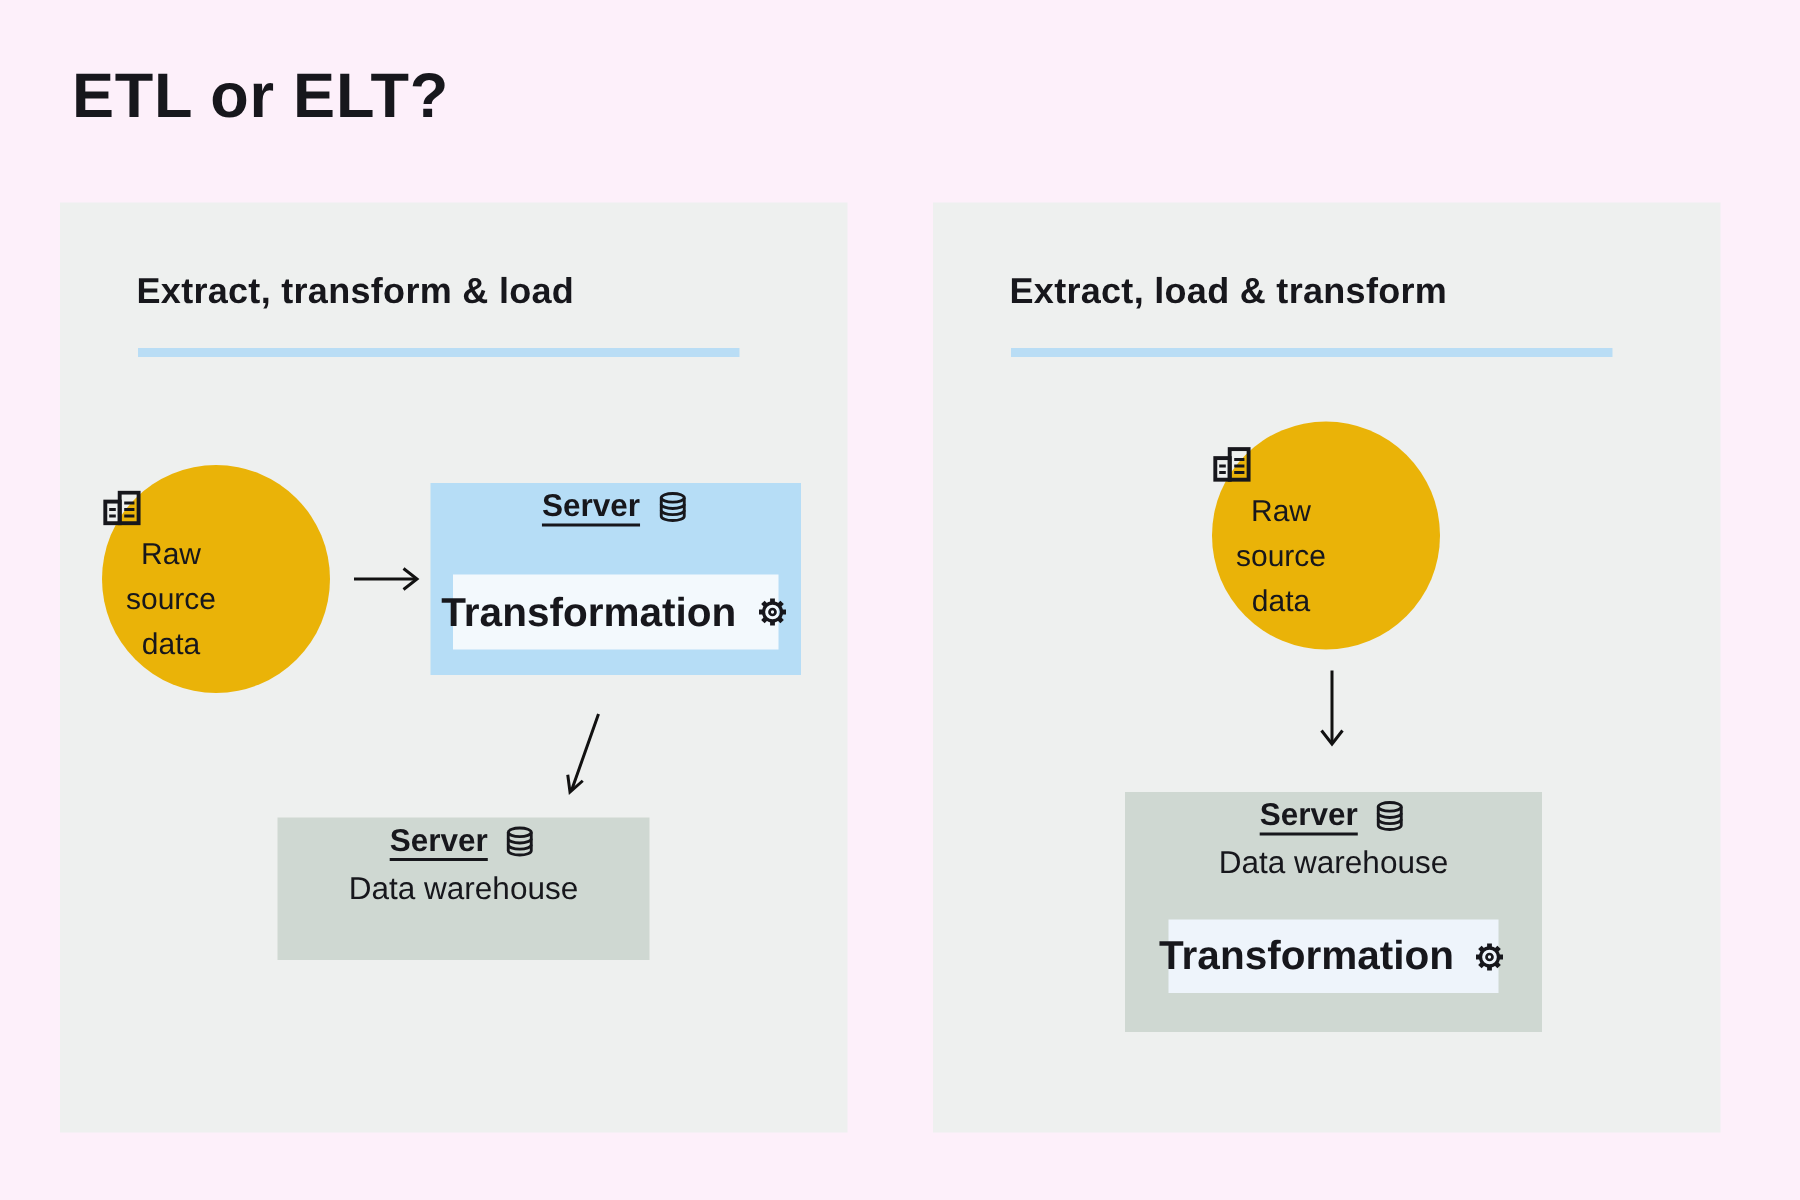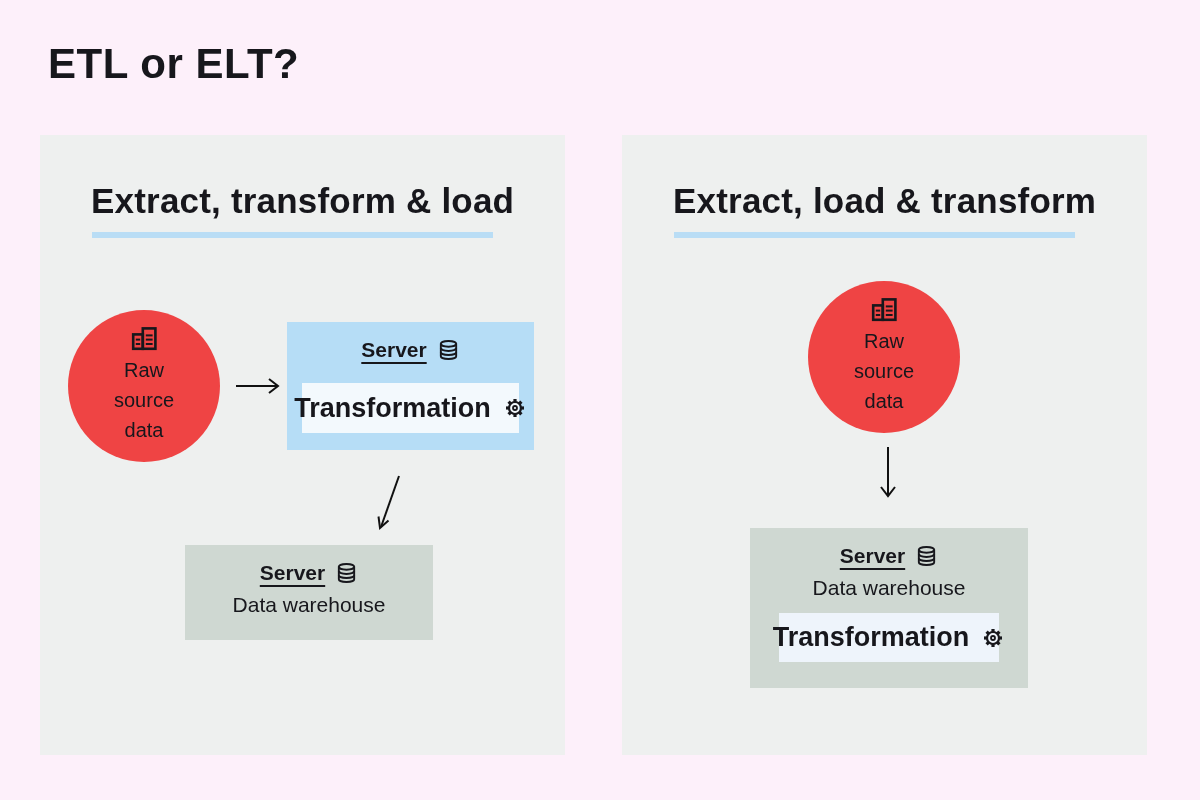--- a/index.html
+++ b/index.html
@@ -24,38 +24,38 @@
     top: 135px;
     width: 525px;
     height: 620px;
     background: #eef0ef;
   }
   .panel.left  { left: 40px; }
   .panel.right { left: 622px; }
   .panel-heading {
     position: absolute;
     left: 51px; top: 46px;
-    font-size: 35px;
+    font-size: 24px;
     font-weight: 700;
     letter-spacing: 0.2px;
   }
   .heading-underline {
     position: absolute;
     left: 52px; top: 97px;
     width: 401px; height: 6px;
     background: #b9ddf5;
   }
   .source-circle {
     position: absolute;
     width: 152px; height: 152px;
     border-radius: 50%;
-    background: #ef4444;
+    background: #eab308;
     display: flex;
     flex-direction: column;
-    align-items: center;
+    align-items: flex-start;
     justify-content: center;
     text-align: center;
   }
   .panel.left  .source-circle { left: 28px;  top: 175px; }
   .panel.right .source-circle { left: 186px; top: 146px; }
   .source-label {
     font-size: 20px;
     font-weight: 500;
     line-height: 1.5;
     width: 92px;
@@ -66,21 +66,21 @@
     position: absolute;
     left: 247px; top: 187px;
     width: 247px; height: 128px;
     background: #b6ddf6;
   }
   .server-row {
     display: flex;
     align-items: center;
     justify-content: center;
     gap: 10px;
-    margin-top: 16px;
+    margin-top: 4px;
   }
   .server-label {
     font-size: 21px;
     font-weight: 600;
     text-decoration: underline;
     text-underline-offset: 5px;
     text-decoration-thickness: 2px;
   }
   .transformation-chip {
     position: absolute;

